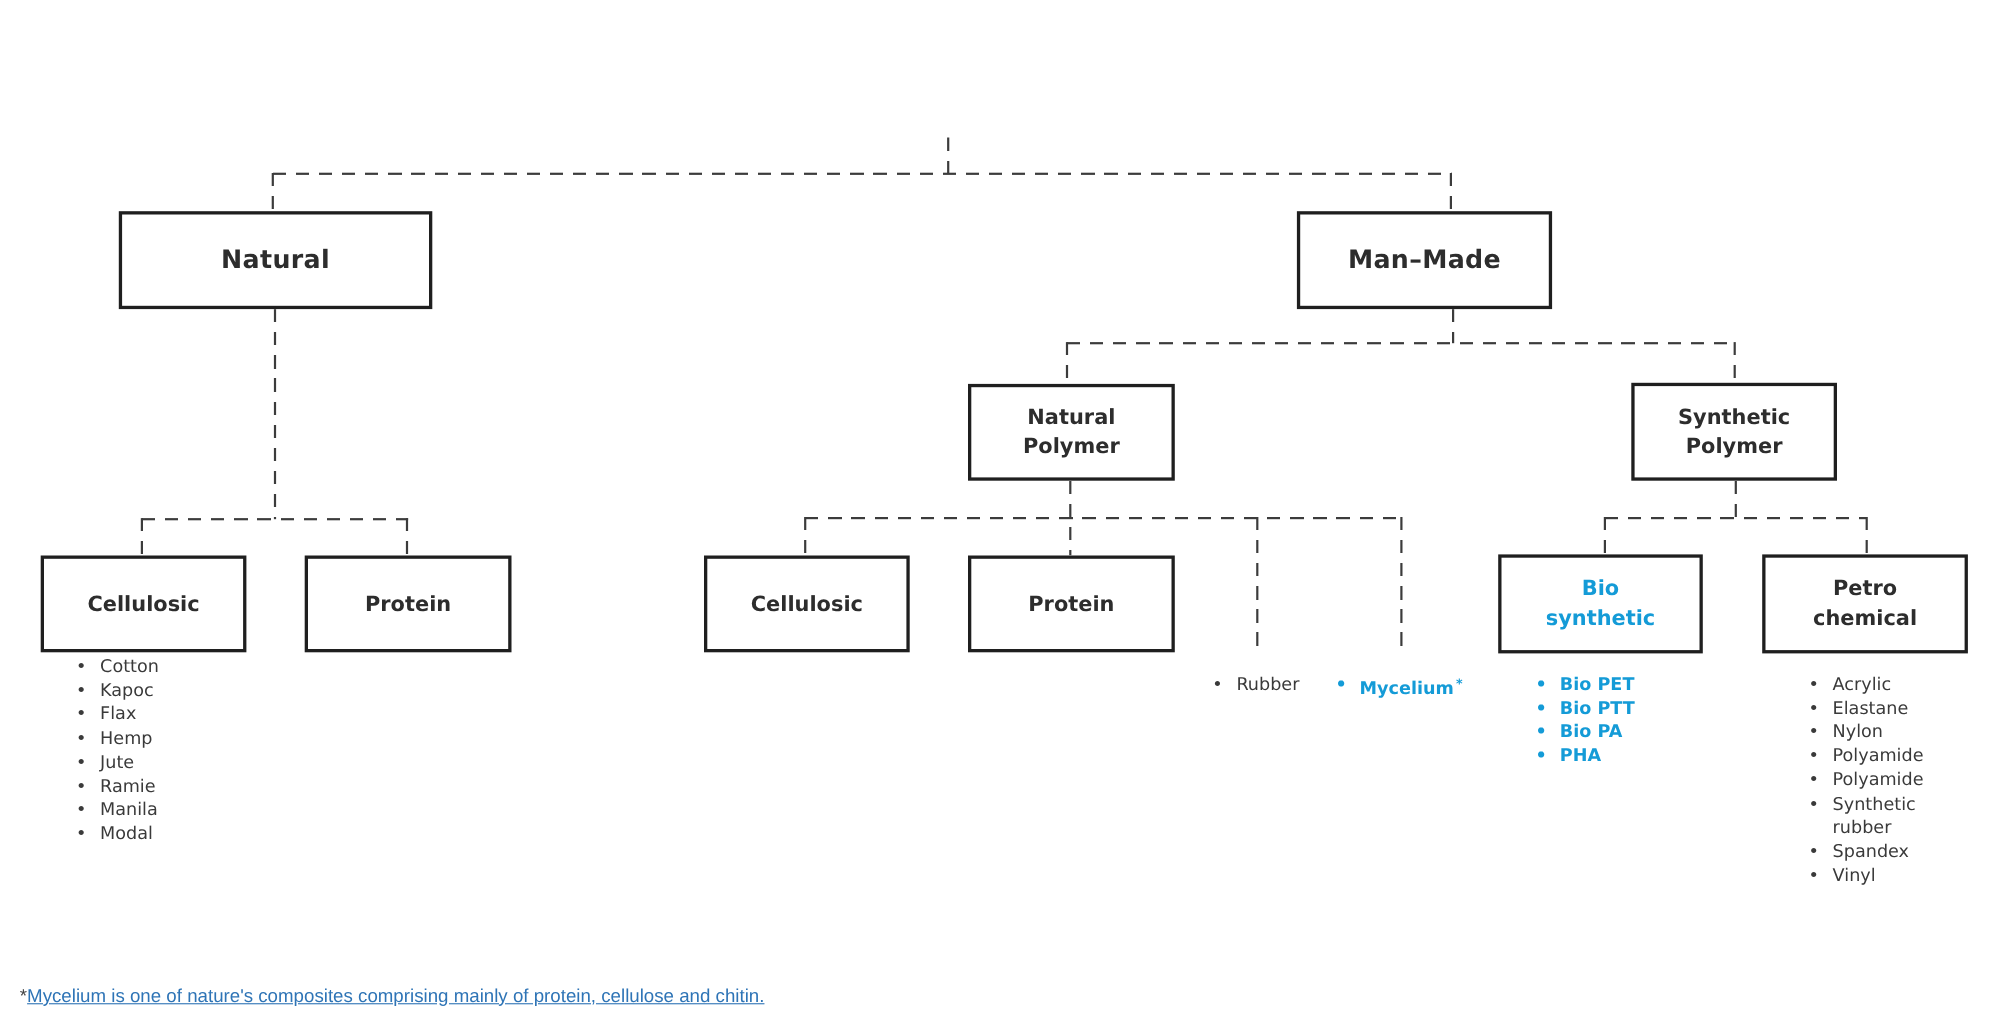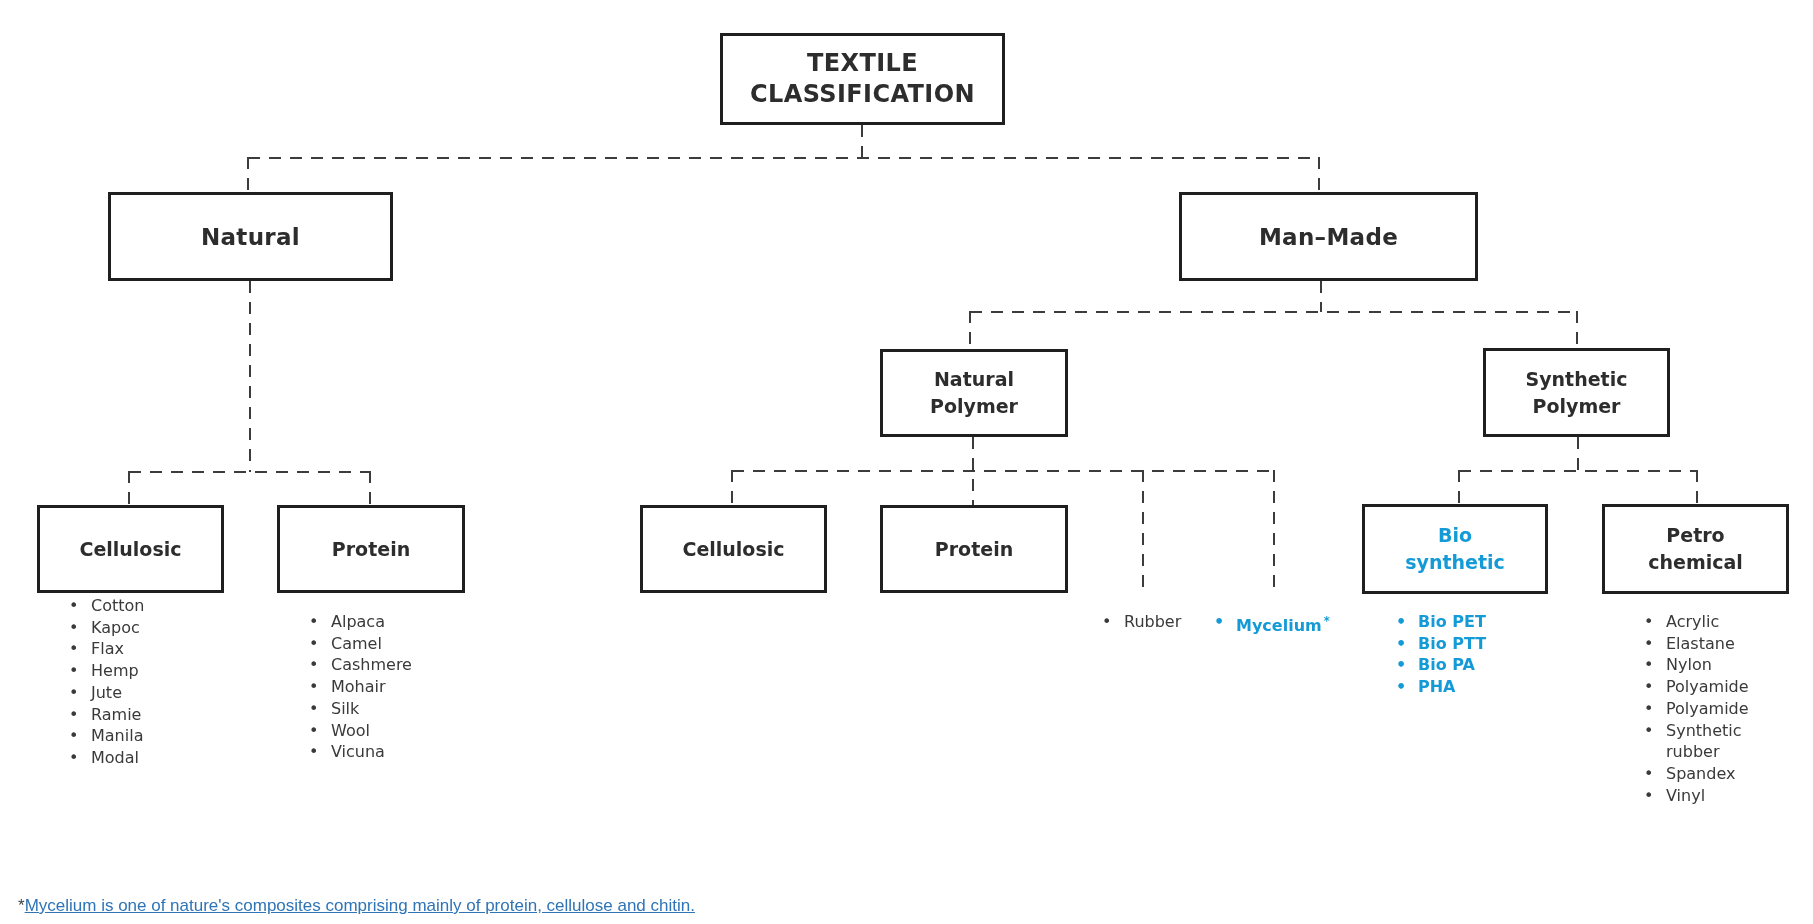--- a/index.html
+++ b/index.html
@@ -76,26 +76,24 @@
   <div class="h" style="left:732px;top:470px;width:542px;"></div>
   <div class="v" style="left:731px;top:470px;height:35px;"></div>
   <div class="v" style="left:1142px;top:470px;height:123px;"></div>
   <div class="v" style="left:1273px;top:470px;height:123px;"></div>
 
   <div class="v" style="left:1577px;top:437px;height:33px;"></div>
   <div class="h" style="left:1459px;top:470px;width:238px;"></div>
   <div class="v" style="left:1458px;top:470px;height:34px;"></div>
   <div class="v" style="left:1696px;top:470px;height:34px;"></div>
 
-  <div class="box lvl0" style="left:720px;top:33px;width:285px;height:92px;">TEXTILE
-CLASSIFICATION</div>
 
   <div class="box lvl1" style="left:108px;top:192px;width:285px;height:89px;">Natural</div>
 
-  <div class="box lvl1" style="left:1179px;top:192px;width:299px;height:89px;text-align:center;">Man–Made</div>
+  <div class="box lvl1" style="left:1179px;top:192px;width:232px;height:89px;text-align:center;">Man–Made</div>
 
   <div class="box lvl2" style="left:880px;top:349px;width:188px;height:88px;">Natural
 Polymer</div>
 
   <div class="box lvl2" style="left:1483px;top:348px;width:187px;height:89px;">Synthetic
 Polymer</div>
 
   <div class="box lvl2" style="left:37px;top:505px;width:187px;height:88px;">Cellulosic</div>
 
   <div class="box lvl2" style="left:277px;top:505px;width:188px;height:88px;">Protein</div>
@@ -114,29 +112,20 @@
       <li><span>Cotton</span></li>
       <li><span>Kapoc</span></li>
       <li><span>Flax</span></li>
       <li><span>Hemp</span></li>
       <li><span>Jute</span></li>
       <li><span>Ramie</span></li>
       <li><span>Manila</span></li>
       <li><span>Modal</span></li>
     </ul>
 
-  <ul class="tree-list" style="left:306px;top:611px;width:150px;">
-      <li><span>Alpaca</span></li>
-      <li><span>Camel</span></li>
-      <li><span>Cashmere</span></li>
-      <li><span>Mohair</span></li>
-      <li><span>Silk</span></li>
-      <li><span>Wool</span></li>
-      <li><span>Vicuna</span></li>
-    </ul>
 
 
 
   <ul class="tree-list" style="left:1099px;top:611px;width:100px;">
       <li><span>Rubber</span></li>
     </ul>
 
   <ul class="tree-list" style="left:1211px;top:611px;width:135px;">
       <li class="hl"><span>Mycelium</span><sup>*</sup></li>
     </ul>

